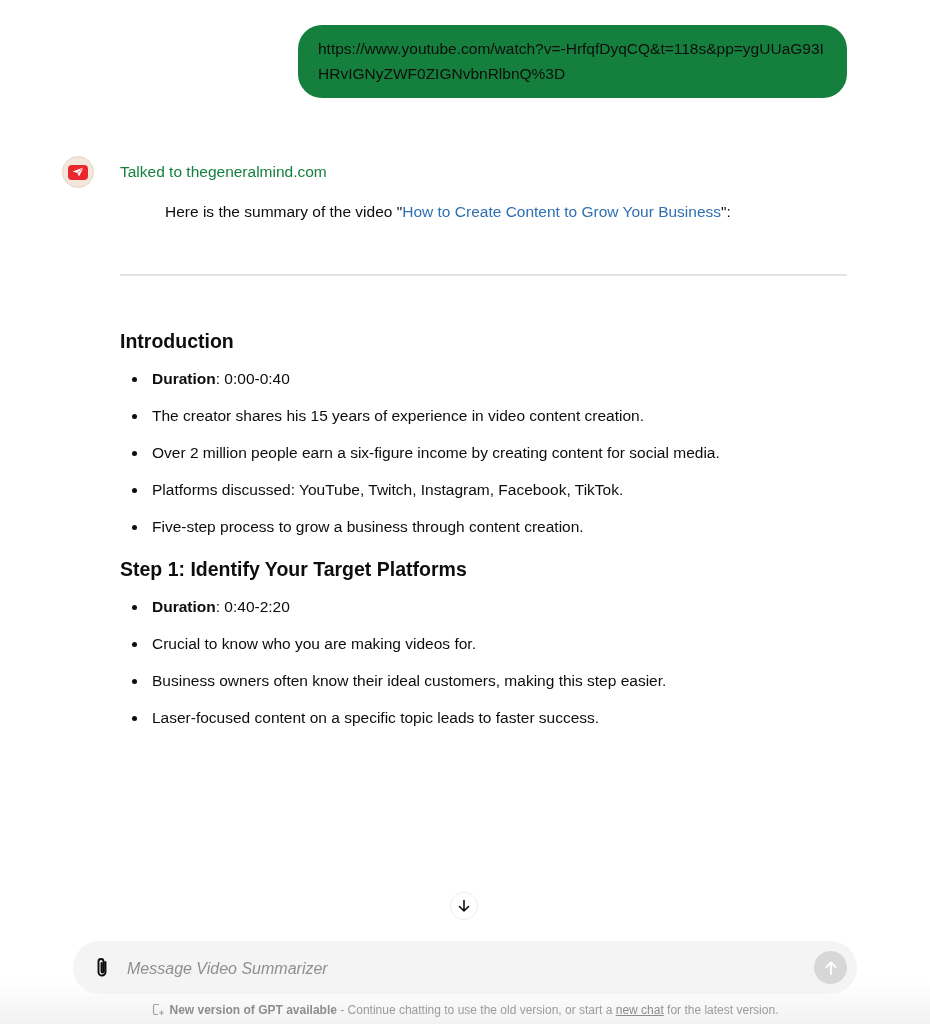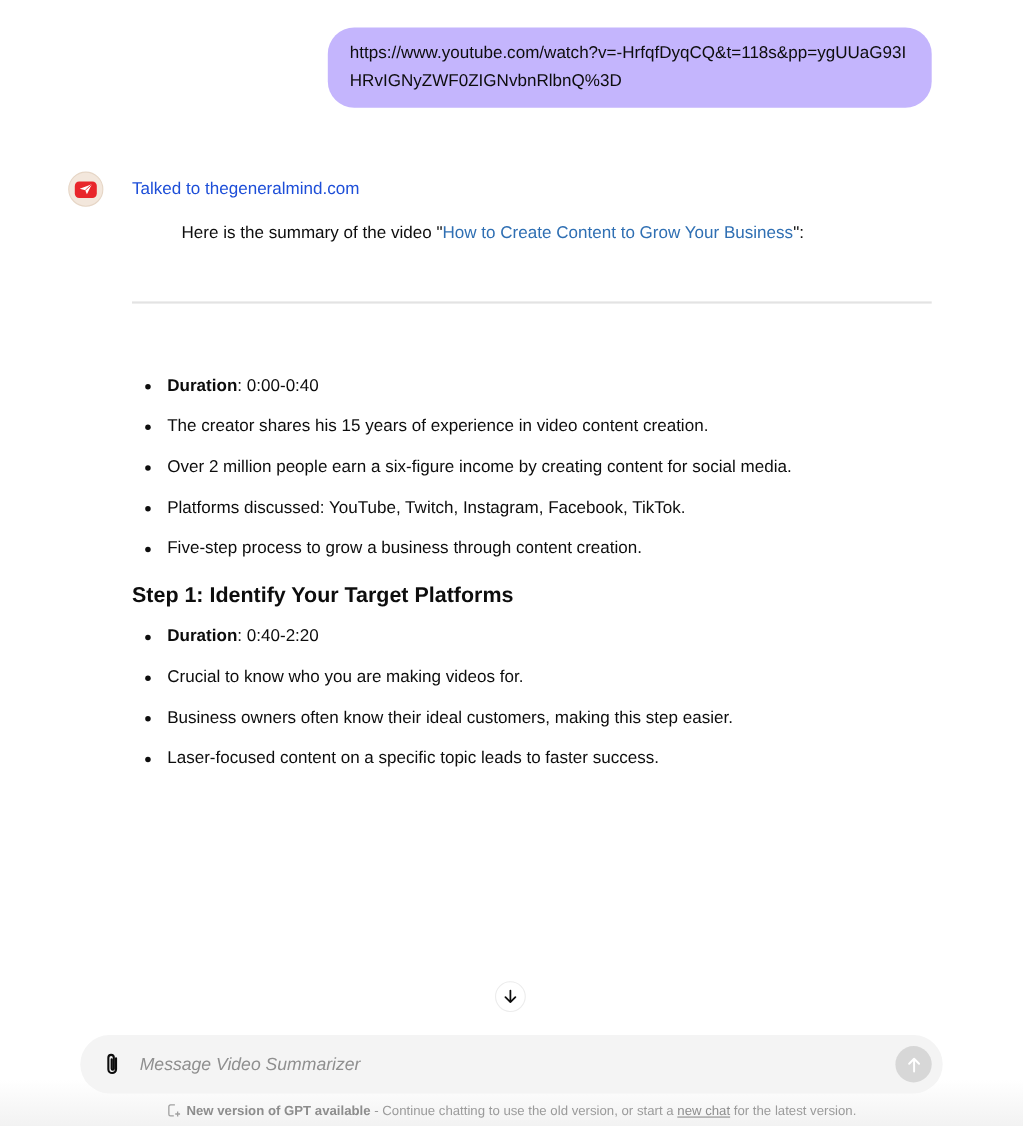--- a/index.html
+++ b/index.html
@@ -3,34 +3,34 @@
 <meta charset="utf-8">
 <style>
   html, body { margin:0; padding:0; }
   body {
     width:930px; height:1024px; overflow:hidden; position:relative;
     background:#ffffff; color:#0d0d0d;
     font-family:"Liberation Sans", sans-serif;
   }
   .user-bubble {
     position:absolute; left:298px; top:25px; width:549px; box-sizing:border-box;
-    background:#c4b5fd; border-radius:24px; padding:11px 20px 12px 20px;
+    background:#15803d; border-radius:24px; padding:11px 20px 12px 20px;
     font-size:15.5px; line-height:25px; color:#0d0d0d; word-break:break-all;
   }
   .avatar {
     position:absolute; left:62px; top:156px; width:32px; height:32px; border-radius:50%;
     background:#f3e7dc; border:1px solid #e6d6c6; box-sizing:border-box;
     display:flex; align-items:center; justify-content:center;
   }
   .avatar .logo {
     width:20px; height:15px; background:#e8262b; border-radius:4px;
     display:flex; align-items:center; justify-content:center;
   }
   .tool-status {
-    position:absolute; left:120px; top:163px; font-size:15.5px; color:#1d4ed8;
+    position:absolute; left:120px; top:163px; font-size:15.5px; color:#15803d;
   }
   .intro-line {
     position:absolute; left:120px; top:203px; font-size:15.5px; color:#0d0d0d;margin-left:45px;
   }
   .intro-line a { color:#2f6fb3; text-decoration:none; }
   .divider {
     position:absolute; left:120px; top:274px; width:727px; height:2px; background:#e3e3e3;
   }
   .content { position:absolute; left:120px; top:327px; width:727px; }
   .section-title {
@@ -100,20 +100,21 @@
 <div class="tool-status">Talked to thegeneralmind.com</div>
 
 <div class="intro-line">
   <span>Here is the summary of the video "</span><a href="#">How to Create Content to Grow Your Business</a><span>":</span>
 </div>
 
 <div class="divider"></div>
 
 <div class="content">
   <div class="section">
+    <h3 class="section-title">Introduction</h3>
     <ul class="bullets">
       <li><b>Duration</b><span>: 0:00-0:40</span></li>
       <li>The creator shares his 15 years of experience in video content creation.</li>
       <li>Over 2 million people earn a six-figure income by creating content for social media.</li>
       <li>Platforms discussed: YouTube, Twitch, Instagram, Facebook, TikTok.</li>
       <li>Five-step process to grow a business through content creation.</li>
     </ul>
   </div>
   <div class="section">
     <h3 class="section-title">Step 1: Identify Your Target Platforms</h3>

